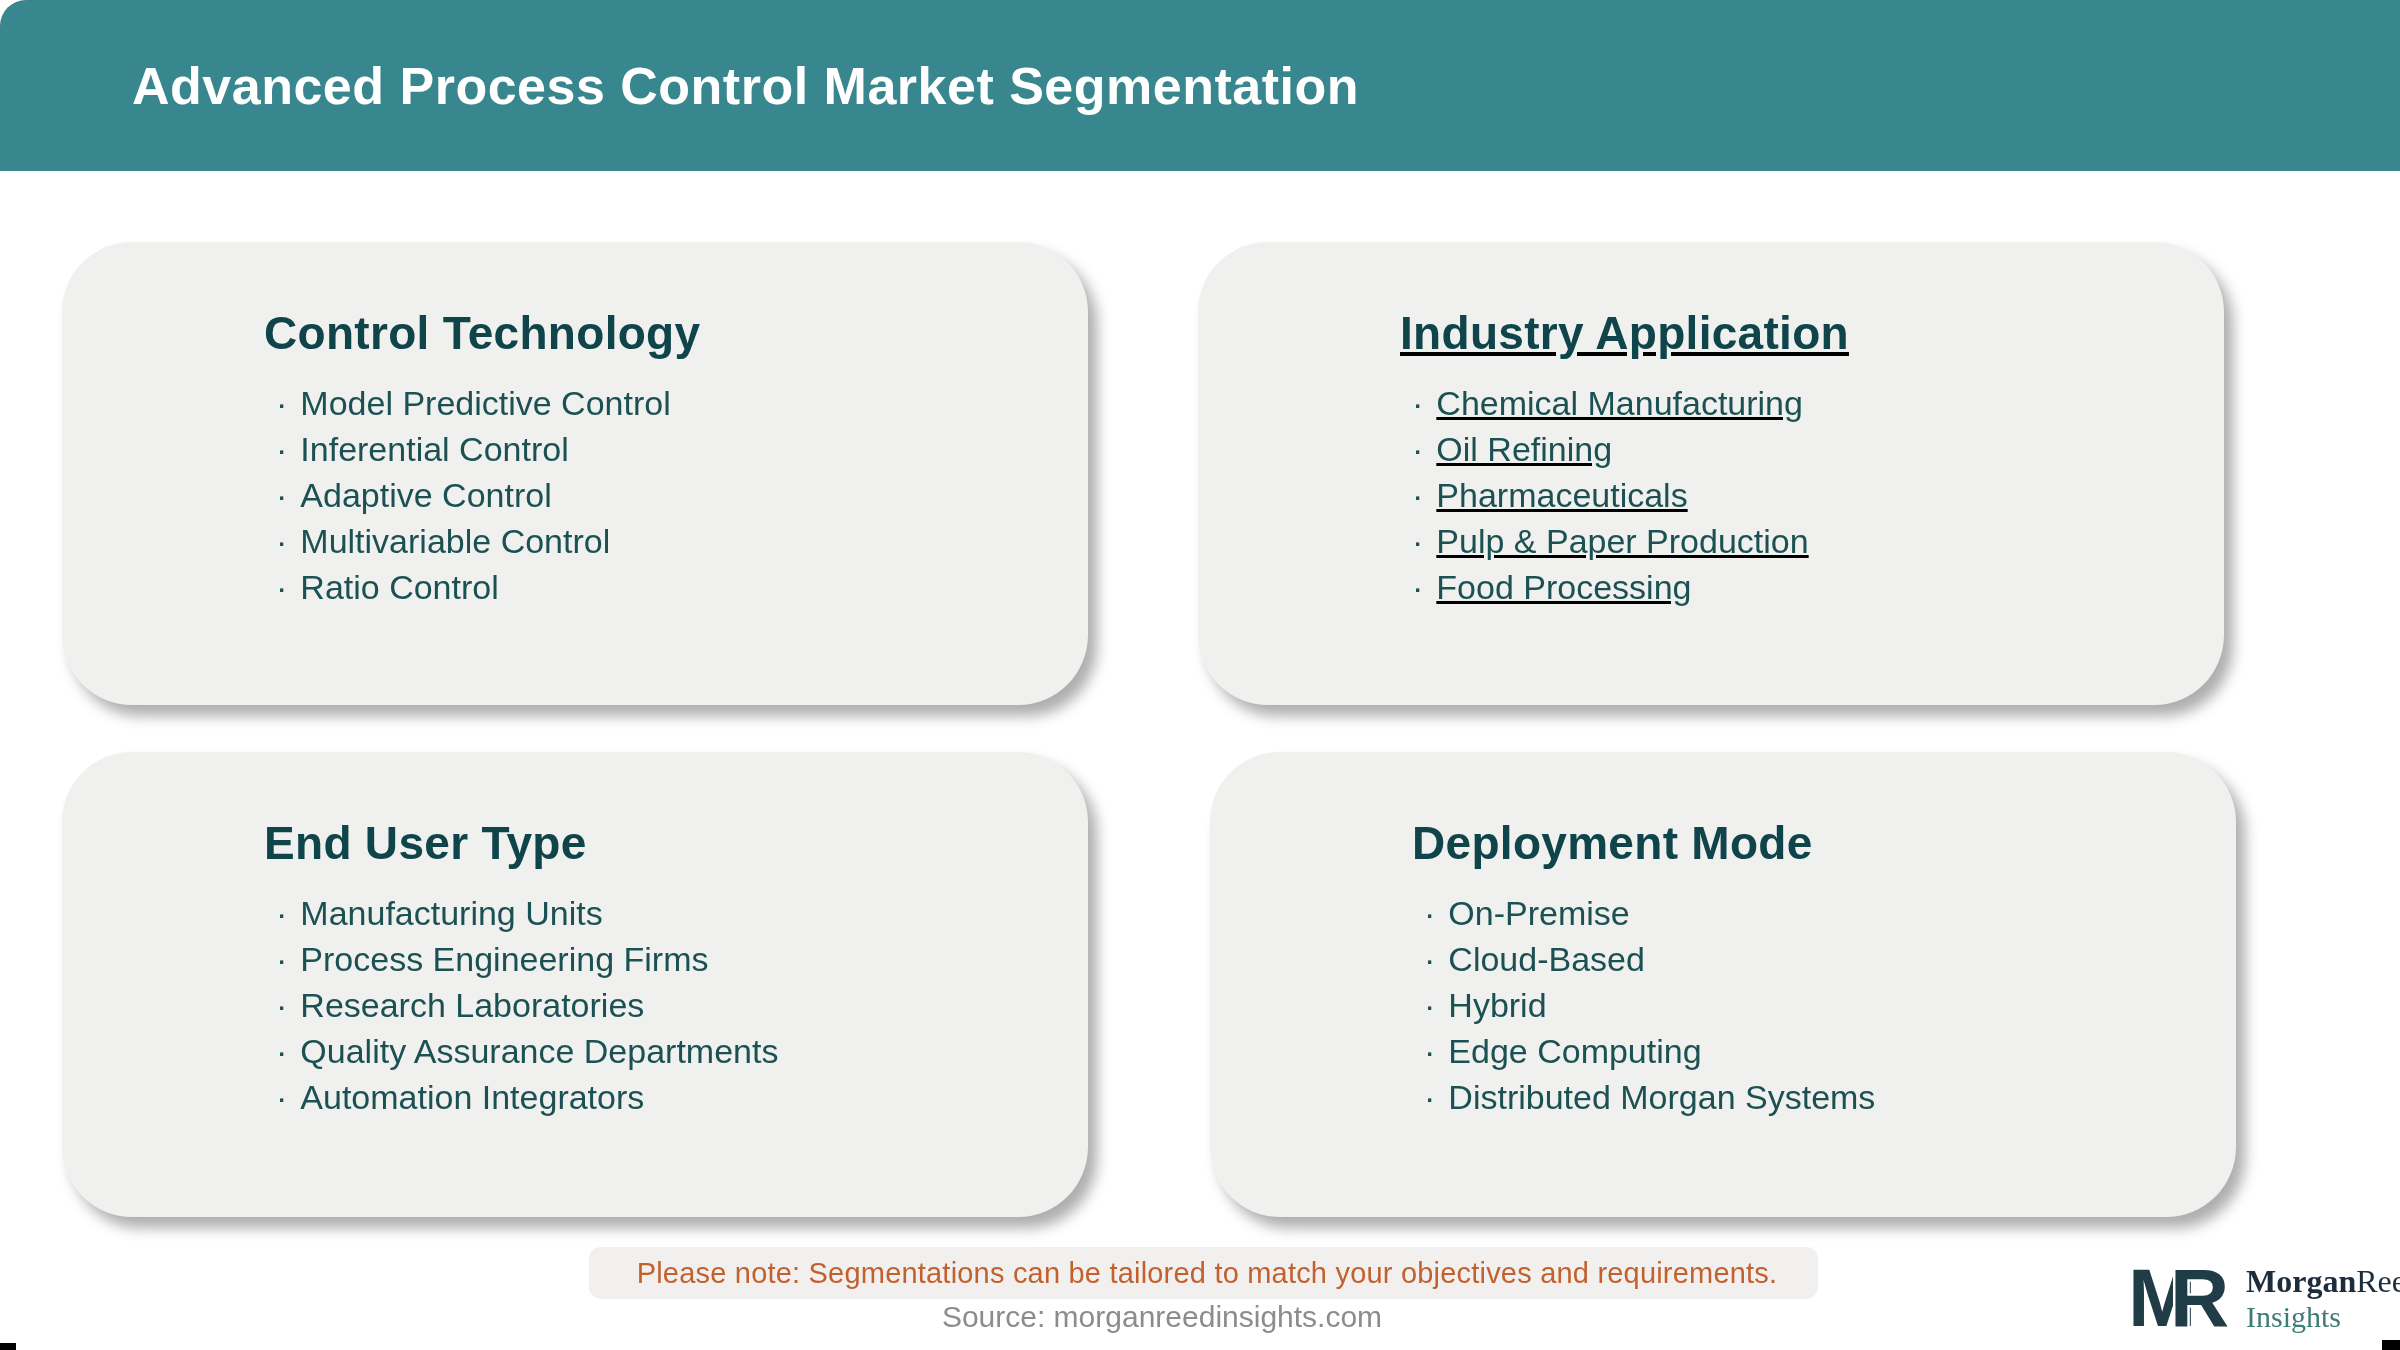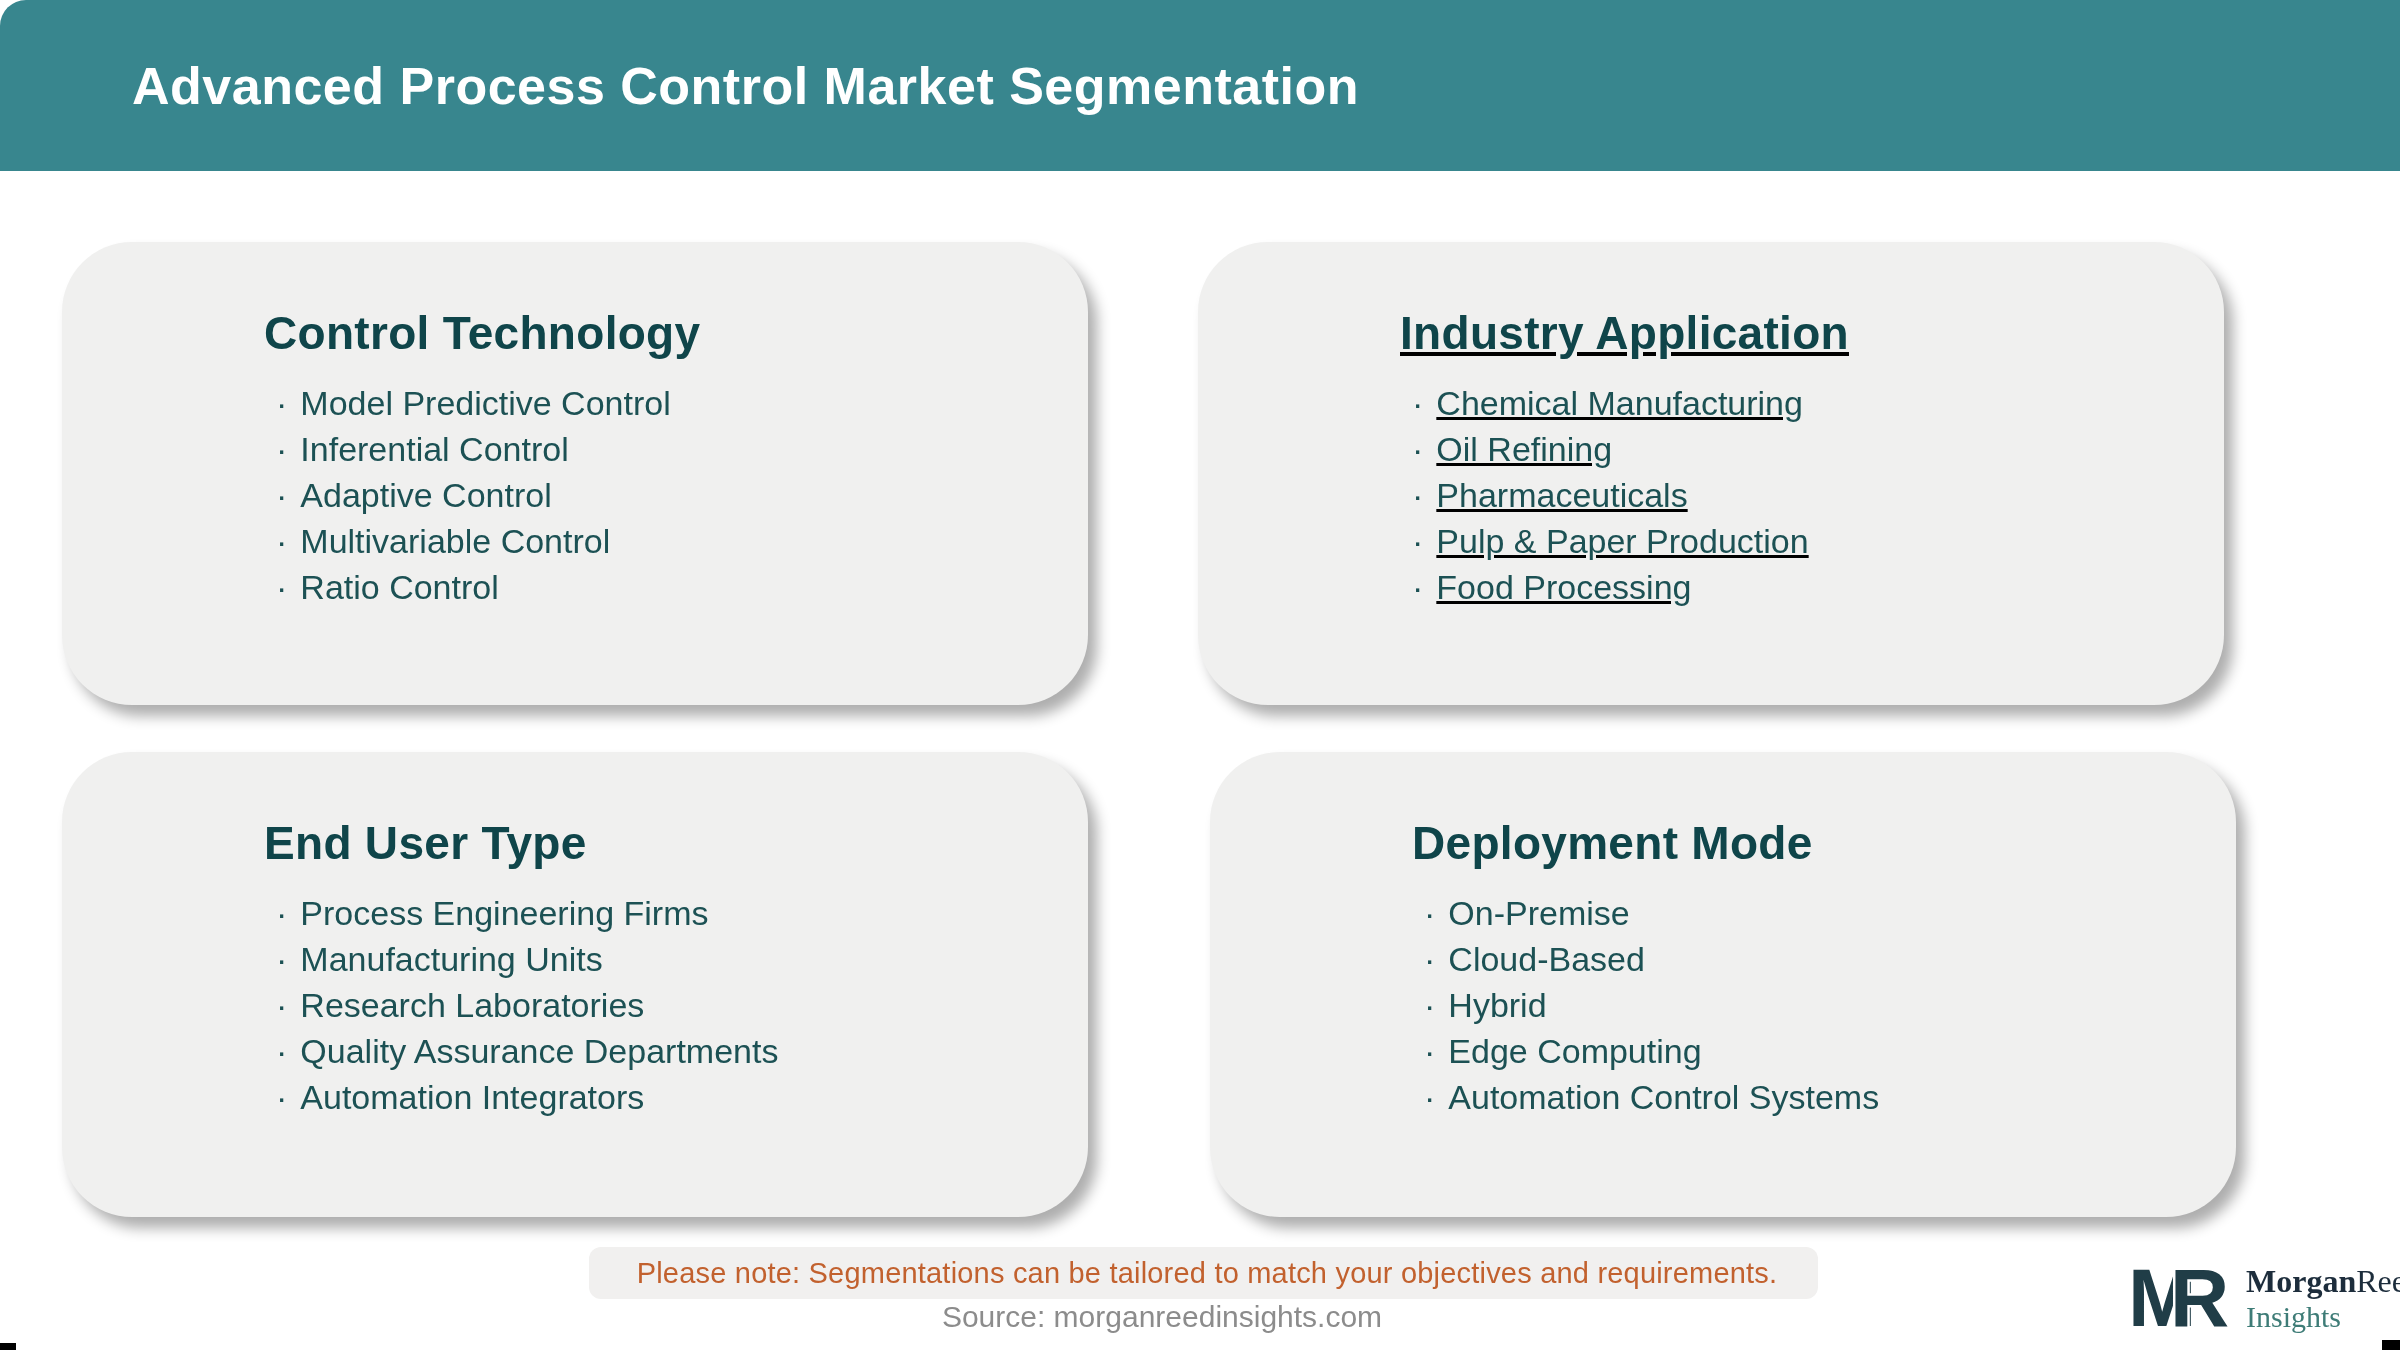--- a/index.html
+++ b/index.html
@@ -92,36 +92,36 @@
       <li class="card-item"><span class="bullet">·</span><span>Oil Refining</span></li>
       <li class="card-item"><span class="bullet">·</span><span>Pharmaceuticals</span></li>
       <li class="card-item"><span class="bullet">·</span><span>Pulp &amp; Paper Production</span></li>
       <li class="card-item"><span class="bullet">·</span><span>Food Processing</span></li>
     </ul>
   </section>
 
   <section class="card card-bl">
     <h2 class="card-title">End User Type</h2>
     <ul class="card-list">
+      <li class="card-item"><span class="bullet">·</span><span>Manufacturing Units</span></li>
       <li class="card-item"><span class="bullet">·</span><span>Process Engineering Firms</span></li>
-      <li class="card-item"><span class="bullet">·</span><span>Manufacturing Units</span></li>
       <li class="card-item"><span class="bullet">·</span><span>Research Laboratories</span></li>
       <li class="card-item"><span class="bullet">·</span><span>Quality Assurance Departments</span></li>
       <li class="card-item"><span class="bullet">·</span><span>Automation Integrators</span></li>
     </ul>
   </section>
 
   <section class="card card-br">
     <h2 class="card-title">Deployment Mode</h2>
     <ul class="card-list">
       <li class="card-item"><span class="bullet">·</span><span>On-Premise</span></li>
       <li class="card-item"><span class="bullet">·</span><span>Cloud-Based</span></li>
       <li class="card-item"><span class="bullet">·</span><span>Hybrid</span></li>
       <li class="card-item"><span class="bullet">·</span><span>Edge Computing</span></li>
-      <li class="card-item"><span class="bullet">·</span><span>Automation Control Systems</span></li>
+      <li class="card-item"><span class="bullet">·</span><span>Distributed Morgan Systems</span></li>
     </ul>
   </section>
 
   <div class="note-pill">
     <span class="note-text">Please note: Segmentations can be tailored to match your objectives and requirements.</span>
   </div>
   <div class="source-line">Source: morganreedinsights.com</div>
 
   <div class="logo">
     <svg class="monogram" viewBox="0 0 112 76">

